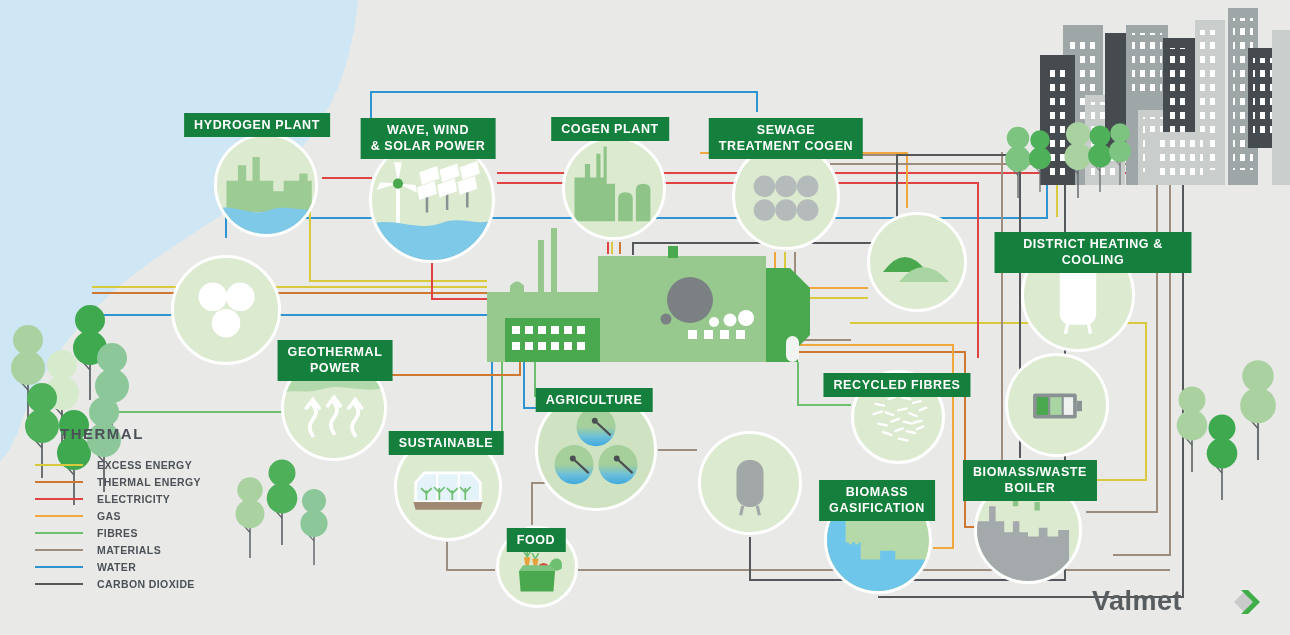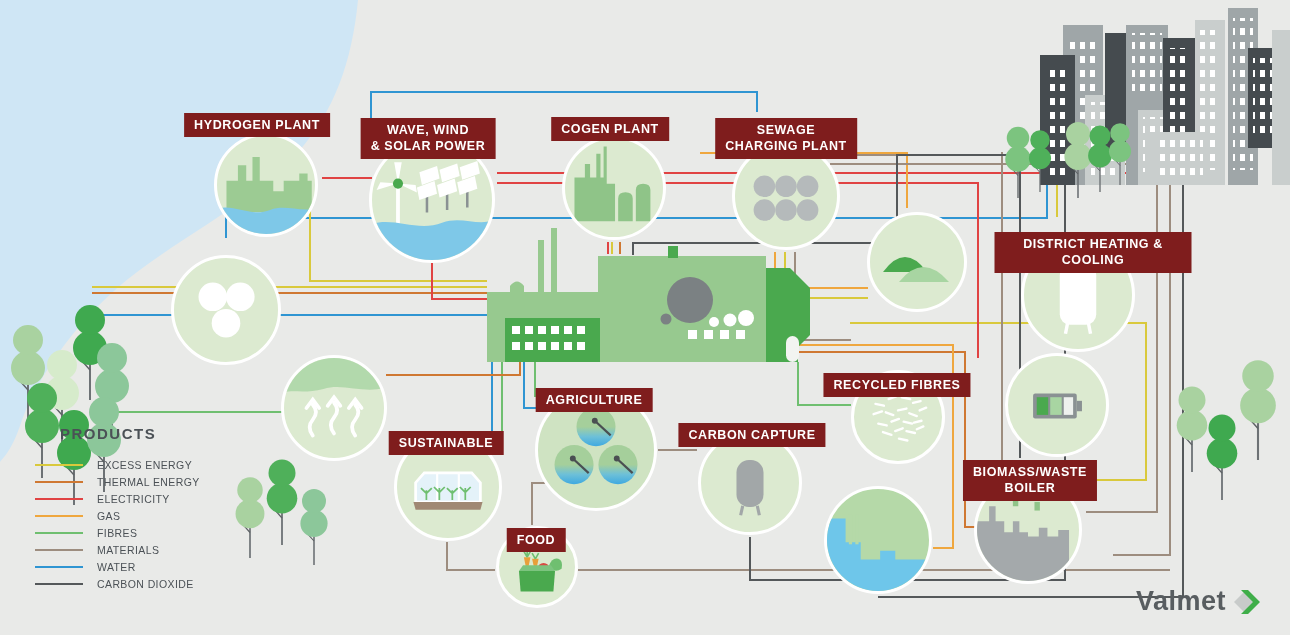--- a/index.html
+++ b/index.html
@@ -4,29 +4,29 @@
 <style>
   html,body{margin:0;padding:0;background:#c9cac8;}
   .canvas{position:relative;width:1290px;height:635px;background:#e9eae8;overflow:hidden;
           font-family:"Liberation Sans",sans-serif;}
   .bg-svg{position:absolute;left:0;top:0;width:1290px;height:635px;}
   .title{position:absolute;left:655px;top:40px;transform:translateX(-50%);
          font-size:29px;font-weight:bold;color:#4b5156;letter-spacing:1px;white-space:nowrap;}
   .circle{position:absolute;border-radius:50%;background:#dcead0;border:3px solid #ffffff;
           box-sizing:border-box;overflow:hidden;}
   .circle svg{position:absolute;left:-3px;top:-3px;width:calc(100% + 6px);height:calc(100% + 6px);}
-  .flabel{position:absolute;transform:translateX(-50%);background:#7f1d1d;color:#ffffff;
+  .flabel{position:absolute;transform:translateX(-50%);background:#15803d;color:#ffffff;
           font-size:12.5px;font-weight:bold;letter-spacing:0.6px;text-align:center;
           padding:4px 10px;white-space:pre-line;line-height:1.3;}
   .legend{position:absolute;left:35px;top:425px;}
   .legend-heading{font-size:15px;font-weight:bold;color:#4b5156;letter-spacing:1.5px;margin:0 0 14px 25px;}
   .legend-row{display:flex;align-items:center;height:17px;}
   .legend-swatch{width:48px;height:2px;margin-right:14px;flex:none;}
-  .legend-label{font-size:10.5px;font-weight:normal;color:#4b5156;letter-spacing:0.4px;}
-  .brand{position:absolute;right:28px;bottom:18px;display:flex;align-items:center;}
+  .legend-label{font-size:10.5px;font-weight:bold;color:#4b5156;letter-spacing:0.4px;}
+  .brand{position:absolute;right:28px;bottom:18px;display:flex;align-items:center;gap:44px;}
   .brand-name{font-size:27px;font-weight:bold;color:#585d60;letter-spacing:0.5px;margin-right:6px;}
 </style>
 </head>
 <body>
 
 <div class="canvas">
 
   <svg class="bg-svg" viewBox="0 0 1290 635">
 
     <path fill="#cfe6f5" d="M0,0 L358,0 C352,62 334,112 298,152 C258,197 198,228 148,264 C93,302 44,362 22,420 C13,448 5,456 0,462 Z"></path>
@@ -361,33 +361,36 @@
       <path d="M28,55 H72 L70,80 H30 Z" fill="#4aa94e"></path>
         <path d="M28,55 L33,48 H67 L72,55 Z" fill="#7cc47f"></path>
       </svg>
   </div>
 
   <div class="flabel" style="left:257px;top:113px">HYDROGEN PLANT</div>
   <div class="flabel" style="left:428px;top:118px">WAVE, WIND
 &amp; SOLAR POWER</div>
   <div class="flabel" style="left:610px;top:117px">COGEN PLANT</div>
   <div class="flabel" style="left:786px;top:118px">SEWAGE
-CHARGING PLANT</div>
+TREATMENT COGEN</div>
   <div class="flabel" style="left:1093px;top:232px">DISTRICT HEATING &amp; COOLING</div>
+  <div class="flabel" style="left:335px;top:340px">GEOTHERMAL
+POWER</div>
   <div class="flabel" style="left:897px;top:373px">RECYCLED FIBRES</div>
   <div class="flabel" style="left:594px;top:388px">AGRICULTURE</div>
   <div class="flabel" style="left:446px;top:431px">SUSTAINABLE</div>
-  <div class="flabel" style="left:752px;top:423px">CARBON CAPTURE</div>
+  <div class="flabel" style="left:877px;top:480px">BIOMASS
+GASIFICATION</div>
   <div class="flabel" style="left:1030px;top:460px">BIOMASS/WASTE
 BOILER</div>
   <div class="flabel" style="left:536px;top:528px">FOOD</div>
 
 
   <div class="legend">
-    <div class="legend-heading">PRODUCTS</div>
+    <div class="legend-heading">THERMAL</div>
     <div class="legend-row">
         <span class="legend-swatch" style="background: rgb(217, 201, 60);"></span>
         <span class="legend-label">EXCESS ENERGY</span>
       </div>
     <div class="legend-row">
         <span class="legend-swatch" style="background: rgb(207, 120, 50);"></span>
         <span class="legend-label">THERMAL ENERGY</span>
       </div>
     <div class="legend-row">
         <span class="legend-swatch" style="background: rgb(224, 67, 67);"></span>

